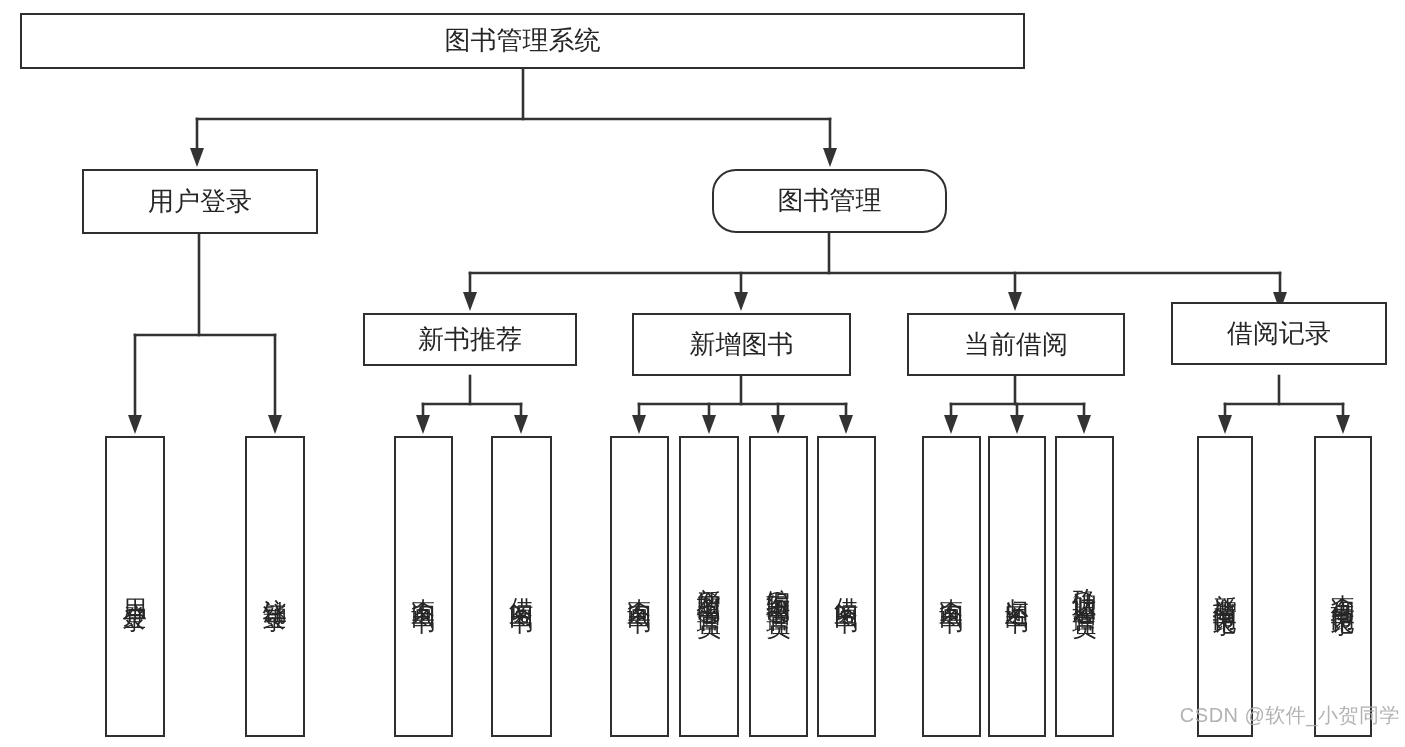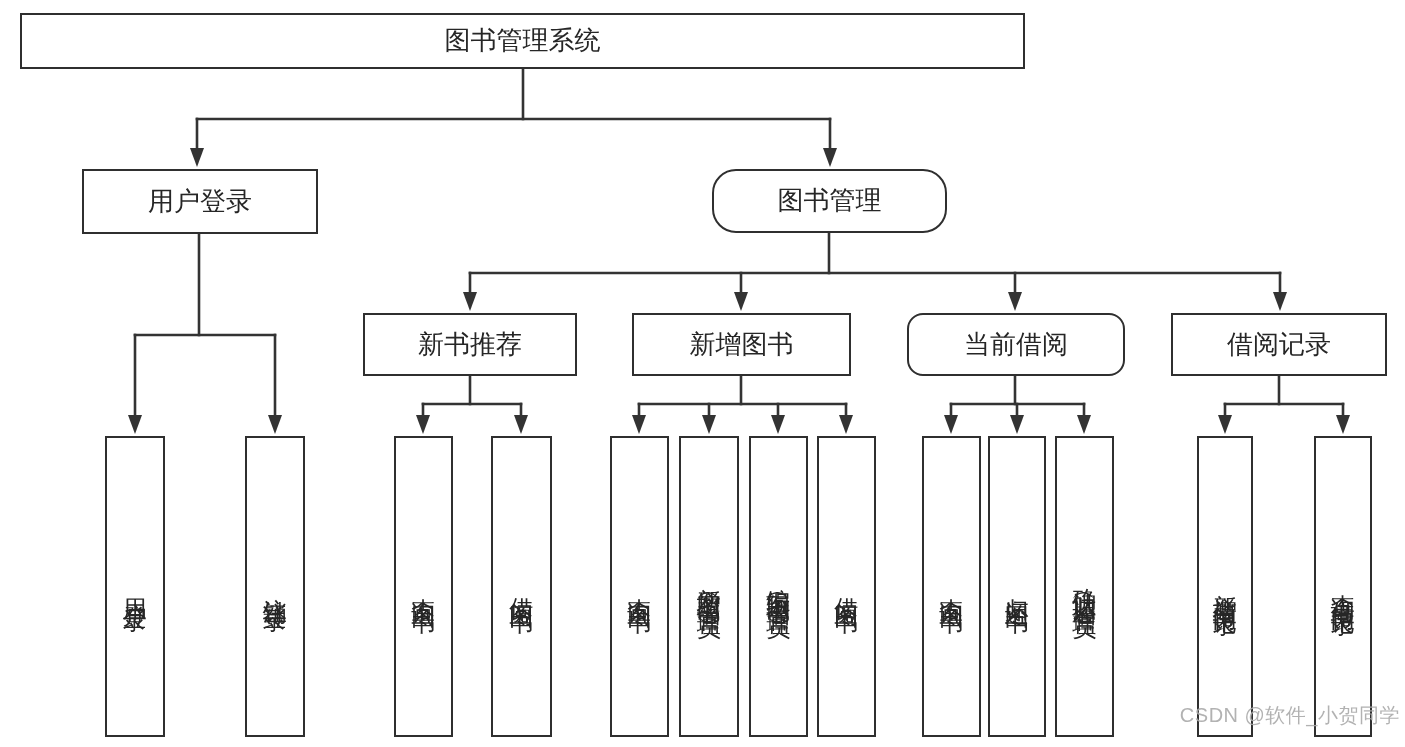--- a/index.html
+++ b/index.html
@@ -95,24 +95,24 @@
       <line x1="1225" y1="404" x2="1343" y2="404" stroke="#333333" stroke-width="2.6" stroke-linecap="square"></line>
       <line x1="1225" y1="404" x2="1225" y2="421" stroke="#333333" stroke-width="2.6" stroke-linecap="square"></line>
       <polygon points="1218,415 1232,415 1225,434" fill="#333333"></polygon>
       <line x1="1343" y1="404" x2="1343" y2="421" stroke="#333333" stroke-width="2.6" stroke-linecap="square"></line>
       <polygon points="1336,415 1350,415 1343,434" fill="#333333"></polygon>
     </svg>
   <div id="nodes">
       <div class="node" style="left: 20px; top: 13px; width: 1005px; height: 56px;">图书管理系统</div>
       <div class="node" style="left: 82px; top: 169px; width: 236px; height: 65px;">用户登录</div>
       <div class="node" style="left: 712px; top: 169px; width: 235px; height: 64px; border-radius: 24px;">图书管理</div>
-      <div class="node" style="left: 363px; top: 313px; width: 214px; height: 63px;">新书推荐</div>
+      <div class="node" style="left: 363px; top: 313px; width: 214px; height: 53px;">新书推荐</div>
       <div class="node" style="left: 632px; top: 313px; width: 219px; height: 63px;">新增图书</div>
-      <div class="node" style="left: 907px; top: 313px; width: 218px; height: 63px; border-radius: 16px;">当前借阅</div>
-      <div class="node" style="left: 1171px; top: 313px; width: 216px; height: 63px;">借阅记录</div>
+      <div class="node" style="left: 907px; top: 313px; width: 218px; height: 63px;">当前借阅</div>
+      <div class="node" style="left: 1171px; top: 302px; width: 216px; height: 63px;">借阅记录</div>
       <div class="node v" style="left: 105px; top: 436px; width: 60px; height: 301px;">用户登录</div>
       <div class="node v" style="left: 245px; top: 436px; width: 60px; height: 301px;">注销登录</div>
       <div class="node v" style="left: 394px; top: 436px; width: 59px; height: 301px;">查询图书</div>
       <div class="node v" style="left: 491px; top: 436px; width: 61px; height: 301px;">借阅图书</div>
       <div class="node v" style="left: 610px; top: 436px; width: 59px; height: 301px;">查询图书</div>
       <div class="node v" style="left: 679px; top: 436px; width: 60px; height: 301px;">新增图书（管理员）</div>
       <div class="node v" style="left: 749px; top: 436px; width: 59px; height: 301px;">编辑图书（管理员）</div>
       <div class="node v" style="left: 817px; top: 436px; width: 59px; height: 301px;">借阅图书</div>
       <div class="node v" style="left: 922px; top: 436px; width: 59px; height: 301px;">查询图书</div>
       <div class="node v" style="left: 988px; top: 436px; width: 58px; height: 301px;">归还图书</div>

